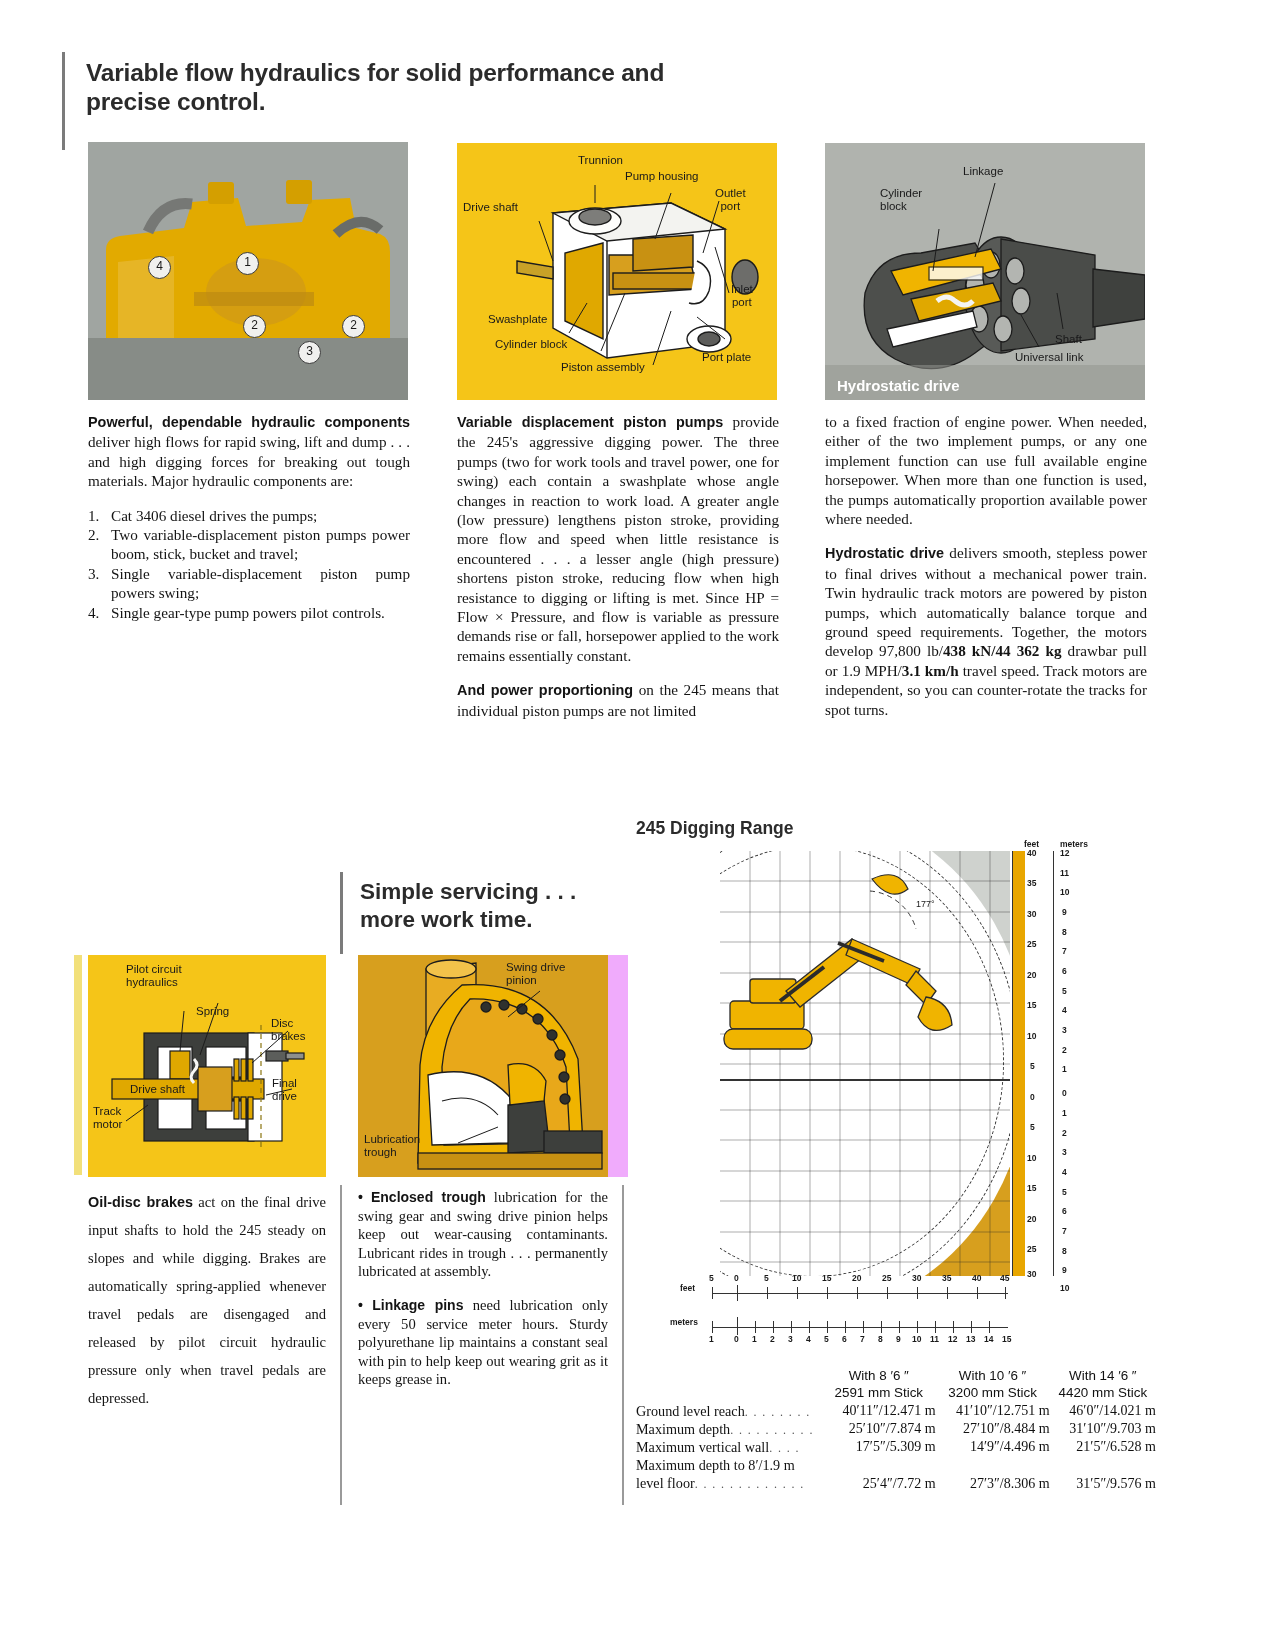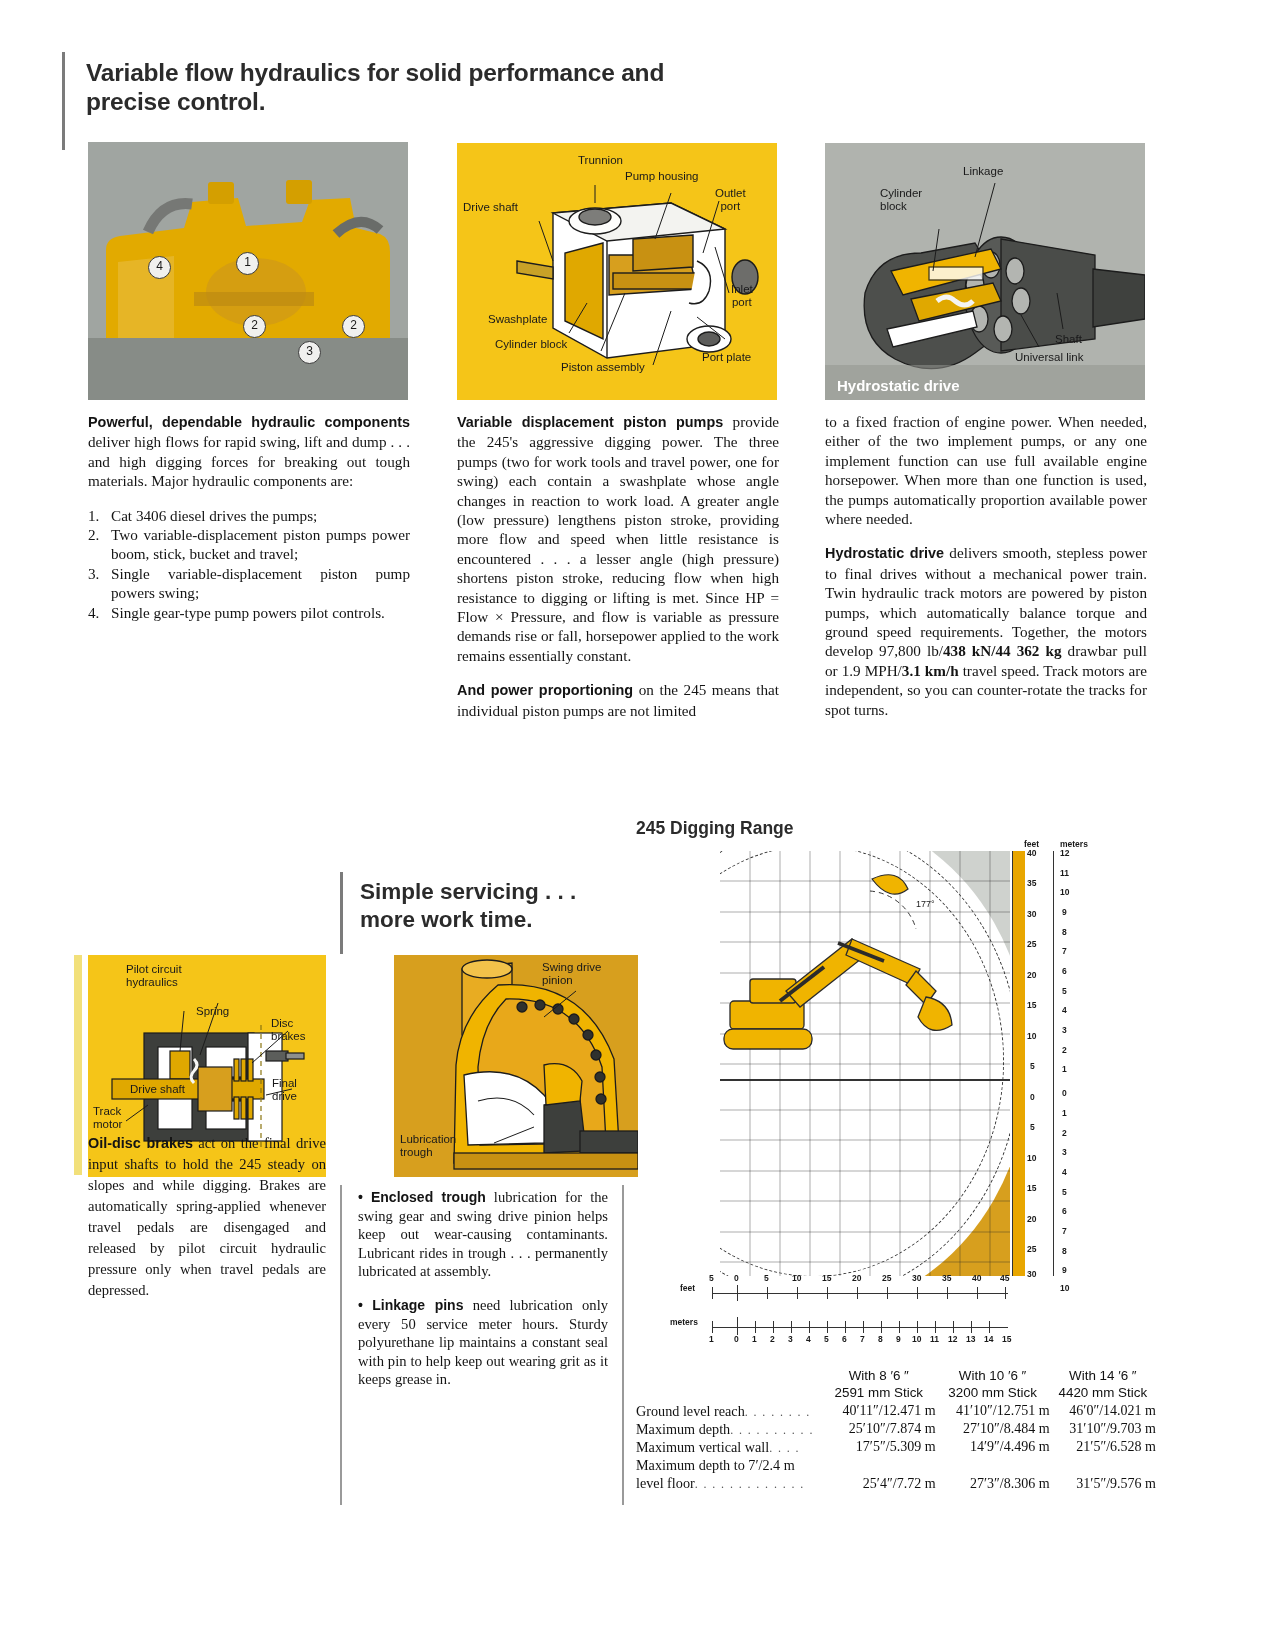--- a/index.html
+++ b/index.html
@@ -129,26 +129,25 @@
   #accent-bar {
     left: 74px; top: 955px; width: 8px; height: 220px;
     background: #f2e07a;
   }
 
   #panel-brakes {
     left: 88px; top: 955px; width: 238px; height: 222px;
     background: #f5c518;
   }
   #panel-swing {
-    left: 358px; top: 955px; width: 244px; height: 222px;
+    left: 358px; top: 955px; width: 270px; height: 222px;
     background: #f0abfc;
-    margin-left: 36px;
-  }
-
-  #col4 { left: 88px; top: 1133px; width: 238px; font-size: 14.6px; line-height: 21px; }
+  }
+
+  #col4 { left: 88px; top: 1188px; width: 238px; font-size: 14.6px; line-height: 28px; }
   #col5 { left: 358px; top: 1188px; width: 250px; font-size: 14.6px; line-height: 18.6px; }
   #col5 .bullet { font-family: "Liberation Sans", sans-serif; font-weight: bold; font-size: 14px; }
 
   #col-divider-1 { left: 340px; top: 1185px; width: 2px; height: 320px; background: #9a9a9a; }
   #col-divider-2 { left: 622px; top: 1185px; width: 2px; height: 320px; background: #9a9a9a; }
 
   
   #chart-title {
     left: 636px; top: 818px;
     font-family: "Liberation Sans", sans-serif;
@@ -684,21 +683,21 @@
         <td class="val">27′10″/8.484 m</td>
         <td class="val">31′10″/9.703 m</td>
       </tr>
       <tr>
         <td class="row-label"><span>Maximum vertical wall</span><span class="dotfill">. . . .</span></td>
         <td class="val">17′5″/5.309 m</td>
         <td class="val">14′9″/4.496 m</td>
         <td class="val">21′5″/6.528 m</td>
       </tr>
       <tr>
-        <td class="row-label"><span>Maximum depth to 7′/2.4 m</span></td>
+        <td class="row-label"><span>Maximum depth to 8′/1.9 m</span></td>
         <td class="val"></td>
         <td class="val"></td>
         <td class="val"></td>
       </tr>
       <tr>
         <td class="row-label indent"><span>level floor</span><span class="dotfill">. . . . . . . . . . . . .</span></td>
         <td class="val">25′4″/7.72 m</td>
         <td class="val">27′3″/8.306 m</td>
         <td class="val">31′5″/9.576 m</td>
       </tr>

